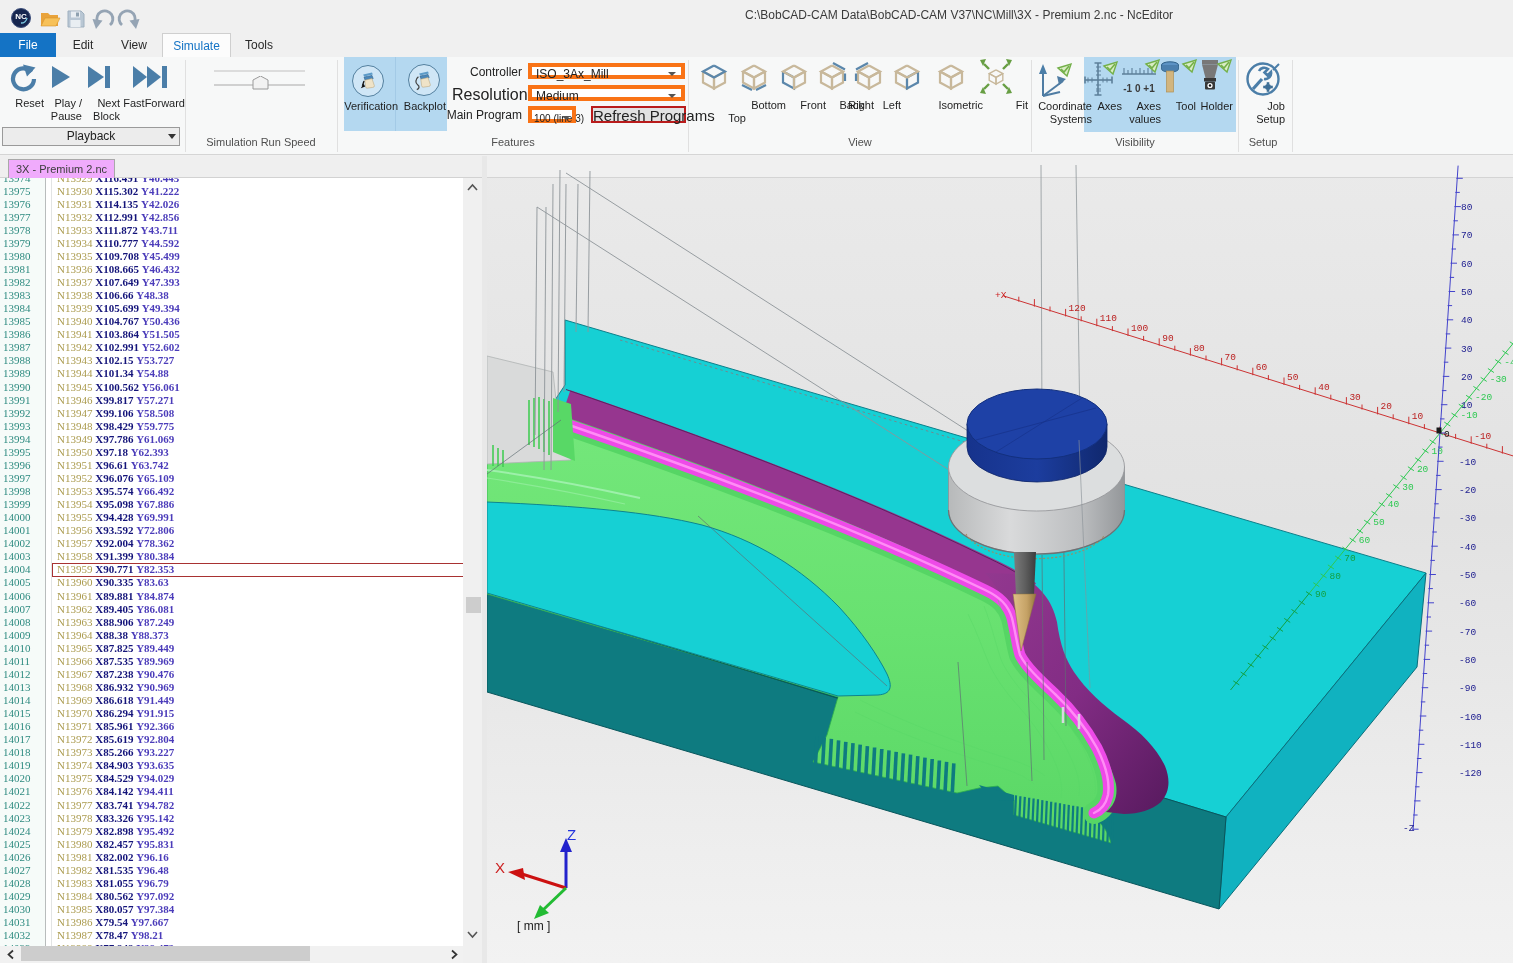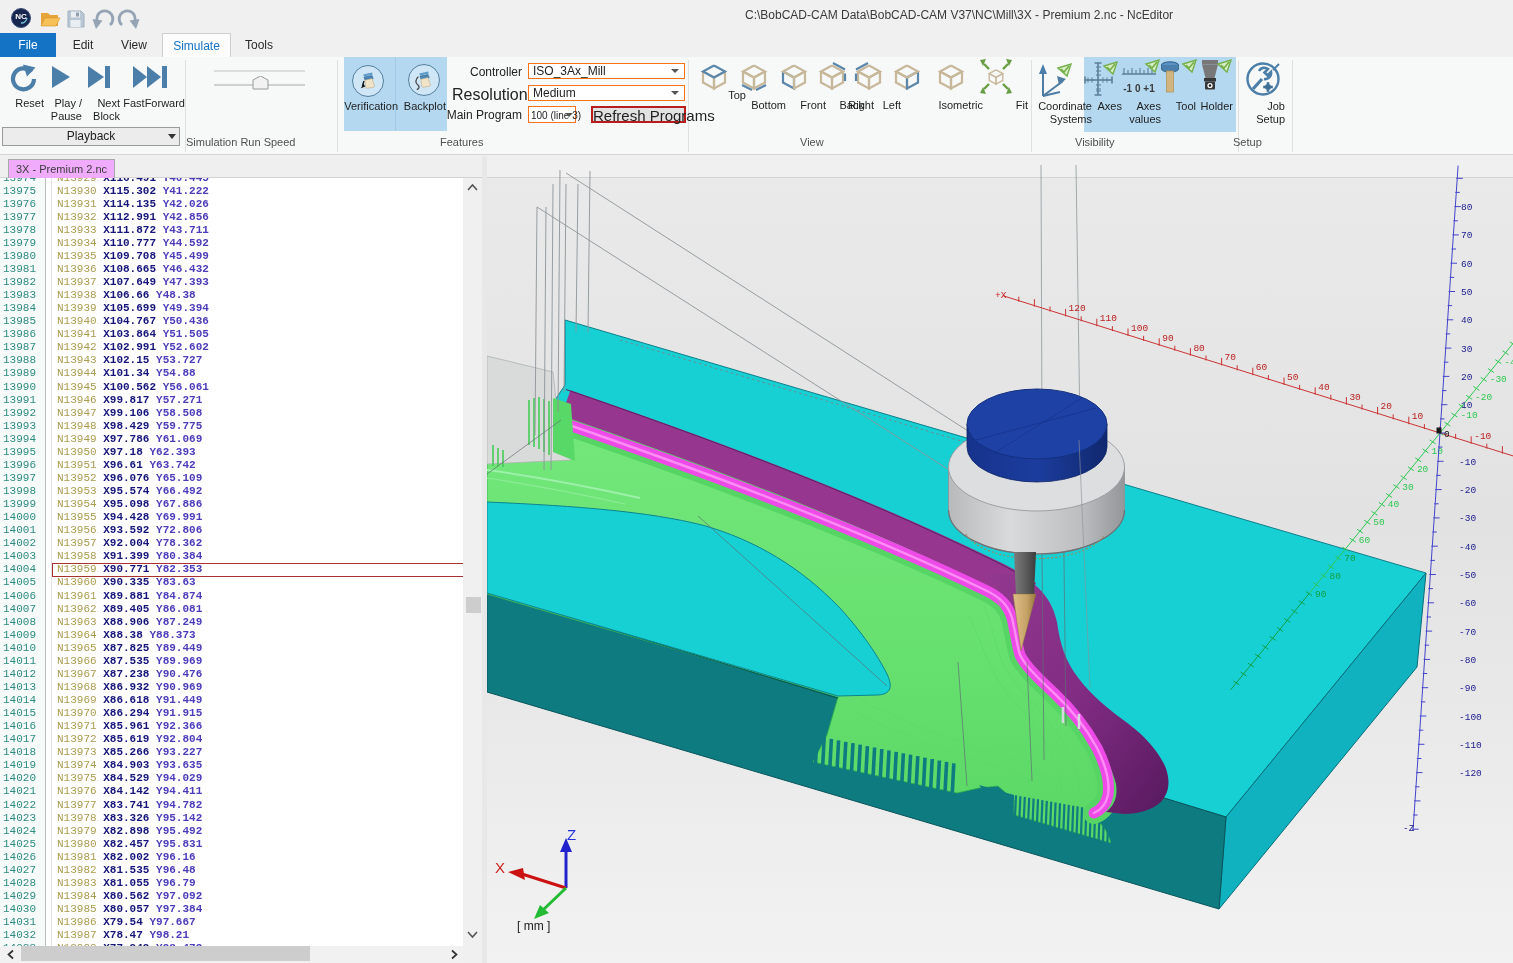--- a/index.html
+++ b/index.html
@@ -1,21 +1,21 @@
 <!DOCTYPE html>
 <html><head><meta charset="utf-8"><style>
 *{margin:0;padding:0;box-sizing:border-box}
 body{width:1513px;height:963px;overflow:hidden;position:relative;background:#f0f0f0;
  font-family:"Liberation Sans",sans-serif;-webkit-font-smoothing:antialiased}
 .abs{position:absolute}
 .lbl{font-size:11px;color:#1e1e1e;text-align:right;line-height:13px}
-.glbl{font-size:11px;color:#4f4f4f;}
-.dd{position:absolute;background:#fff;border:1px solid #f97316;font-size:12px;color:#222;line-height:13px;padding:1px 4px}
+.glbl{font-size:11px;color:#4f4f4f;text-align:center}
+.dd{position:absolute;background:#fff;border:4px solid #f97316;font-size:12px;color:#222;line-height:13px;padding:1px 4px}
 .dd .car{position:absolute;right:5px;top:5px;width:0;height:0;border-left:4px solid transparent;border-right:4px solid transparent;border-top:4px solid #555}
-.mono{font-family:Liberation Mono, monospace}
+.mono{font-family:Liberation Serif, serif}
 .g{display:inline-block;width:57px;padding-left:3px;color:#2e8b80}
 .n{color:#ab9b4e}
 .x{color:#14147a;font-weight:bold}
 .y{color:#4b3cba;font-weight:bold}
 </style></head><body>
 <div class="abs" style="left:0;top:0;width:1513px;height:32px;background:#f0f0f0"></div>
 <div class="abs" style="left:745px;top:0;height:32px;font-size:12px;color:#3a3a3a;line-height:30px;white-space:nowrap">C:\BobCAD-CAM Data\BobCAD-CAM V37\NC\Mill\3X - Premium 2.nc - NcEditor</div>
 <svg class="abs" style="left:10px;top:6px" width="130" height="24" viewBox="0 0 130 24">
 <circle cx="11" cy="12" r="9.5" fill="#16264f" stroke="#3d4f7c" stroke-width="1"></circle>
 <text x="11" y="13" font-size="8" font-weight="bold" fill="#fff" text-anchor="middle" font-family="Liberation Sans">NC</text>
@@ -160,21 +160,21 @@
       <line x1="7" y1="7" x2="2" y2="2" stroke="#679e43" stroke-width="2.4"></line>
       <polygon points="-2,-2 4,-3 1,4" fill="#679e43"></polygon>
       <line x1="21" y1="7" x2="26" y2="2" stroke="#679e43" stroke-width="2.4"></line>
       <polygon points="30,-2 24,-3 27,4" fill="#679e43"></polygon>
       <line x1="7" y1="22" x2="2" y2="27" stroke="#679e43" stroke-width="2.4"></line>
       <polygon points="-2,31 4,32 1,25" fill="#679e43"></polygon>
       <line x1="21" y1="22" x2="26" y2="27" stroke="#679e43" stroke-width="2.4"></line>
       <polygon points="30,31 24,32 27,25" fill="#679e43"></polygon>
     </g>
   </svg>
-<div class="abs lbl" style="left:682px;top:89px;width:64px">Top</div>
+<div class="abs lbl" style="left:682px;top:112px;width:64px">Top</div>
 <div class="abs lbl" style="left:722px;top:99px;width:64px">Bottom</div>
 <div class="abs lbl" style="left:762px;top:99px;width:64px">Front</div>
 <div class="abs lbl" style="left:800px;top:99px;width:64px">Back</div>
 <div class="abs lbl" style="left:837px;top:99px;width:64px">Left</div>
 <div class="abs lbl" style="left:826px;top:99px;width:48px">Right</div>
 <div class="abs lbl" style="left:919px;top:99px;width:64px">Isometric</div>
 <div class="abs lbl" style="left:964px;top:99px;width:64px">Fit</div>
 <div class="abs glbl" style="left:800px;top:136px;width:120px">View</div>
 <div class="abs" style="left:1084px;top:57px;width:152px;height:75px;background:#b4d8f0"></div>
 <svg class="abs" style="left:0;top:0" width="1300" height="155" viewBox="0 0 1300 155">

